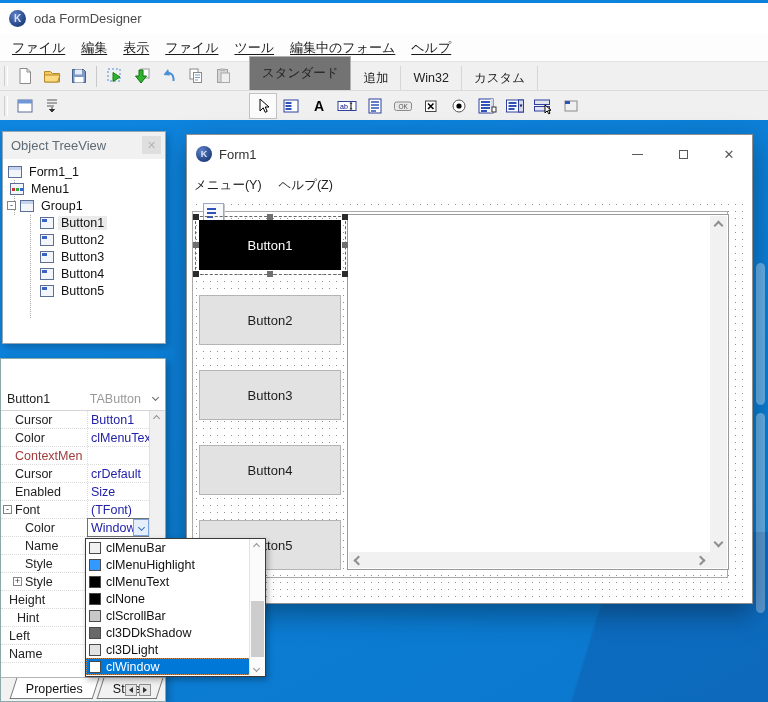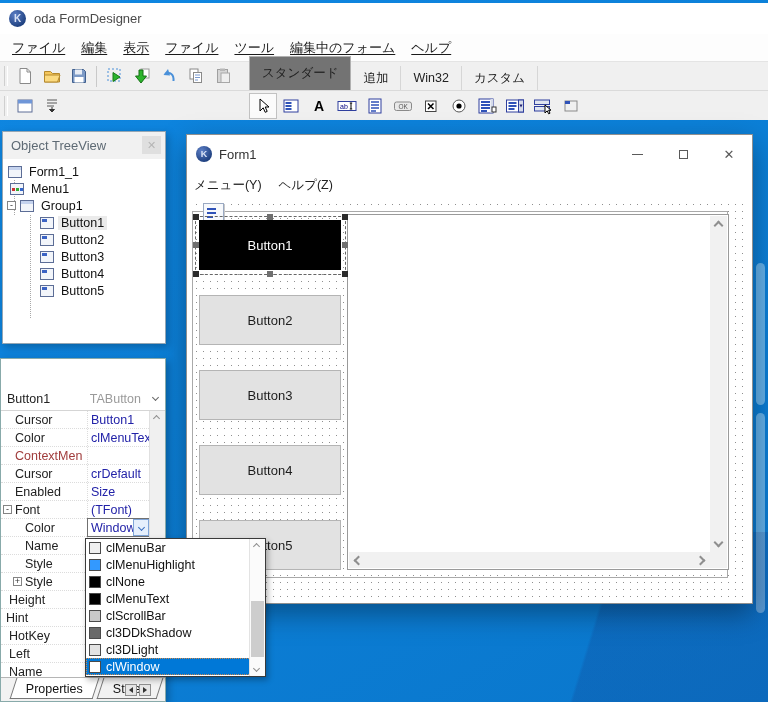--- a/index.html
+++ b/index.html
@@ -517,25 +517,21 @@
     <div class="prow">
       <span class="pexp sub">+</span>
       <span class="pname sub">Style</span>
       <span class="pval"></span>
     </div>
     <div class="prow">
       <span class="pname" style="padding-left:8px;">Height</span>
       <span class="pval"></span>
     </div>
     <div class="prow">
-      <span class="pname" style="padding-left:5px;">Hint</span>
-      <span class="pval"></span>
-    </div>
-    <div class="prow">
-      <span class="pname" style="padding-left:8px;">HotKey</span>
+      <span class="pname" style="padding-left:16px;">Hint</span>
       <span class="pval"></span>
     </div>
     <div class="prow">
       <span class="pname" style="padding-left:8px;">Left</span>
       <span class="pval"></span>
     </div>
     <div class="prow">
       <span class="pname" style="padding-left:8px;">Name</span>
       <span class="pval"></span>
     </div>
@@ -565,25 +561,25 @@
   <div class="dd-item">
     <span class="swatch" style="background-color: rgb(240, 240, 240);"></span>
     <span>clMenuBar</span>
   </div>
   <div class="dd-item">
     <span class="swatch" style="background-color: rgb(51, 153, 255);"></span>
     <span>clMenuHighlight</span>
   </div>
   <div class="dd-item">
     <span class="swatch" style="background-color: rgb(0, 0, 0);"></span>
-    <span>clNone</span>
+    <span>clMenuText</span>
   </div>
   <div class="dd-item">
     <span class="swatch" style="background-color: rgb(0, 0, 0);"></span>
-    <span>clMenuText</span>
+    <span>clNone</span>
   </div>
   <div class="dd-item">
     <span class="swatch" style="background-color: rgb(200, 200, 200);"></span>
     <span>clScrollBar</span>
   </div>
   <div class="dd-item">
     <span class="swatch" style="background-color: rgb(105, 105, 105);"></span>
     <span>cl3DDkShadow</span>
   </div>
   <div class="dd-item">

